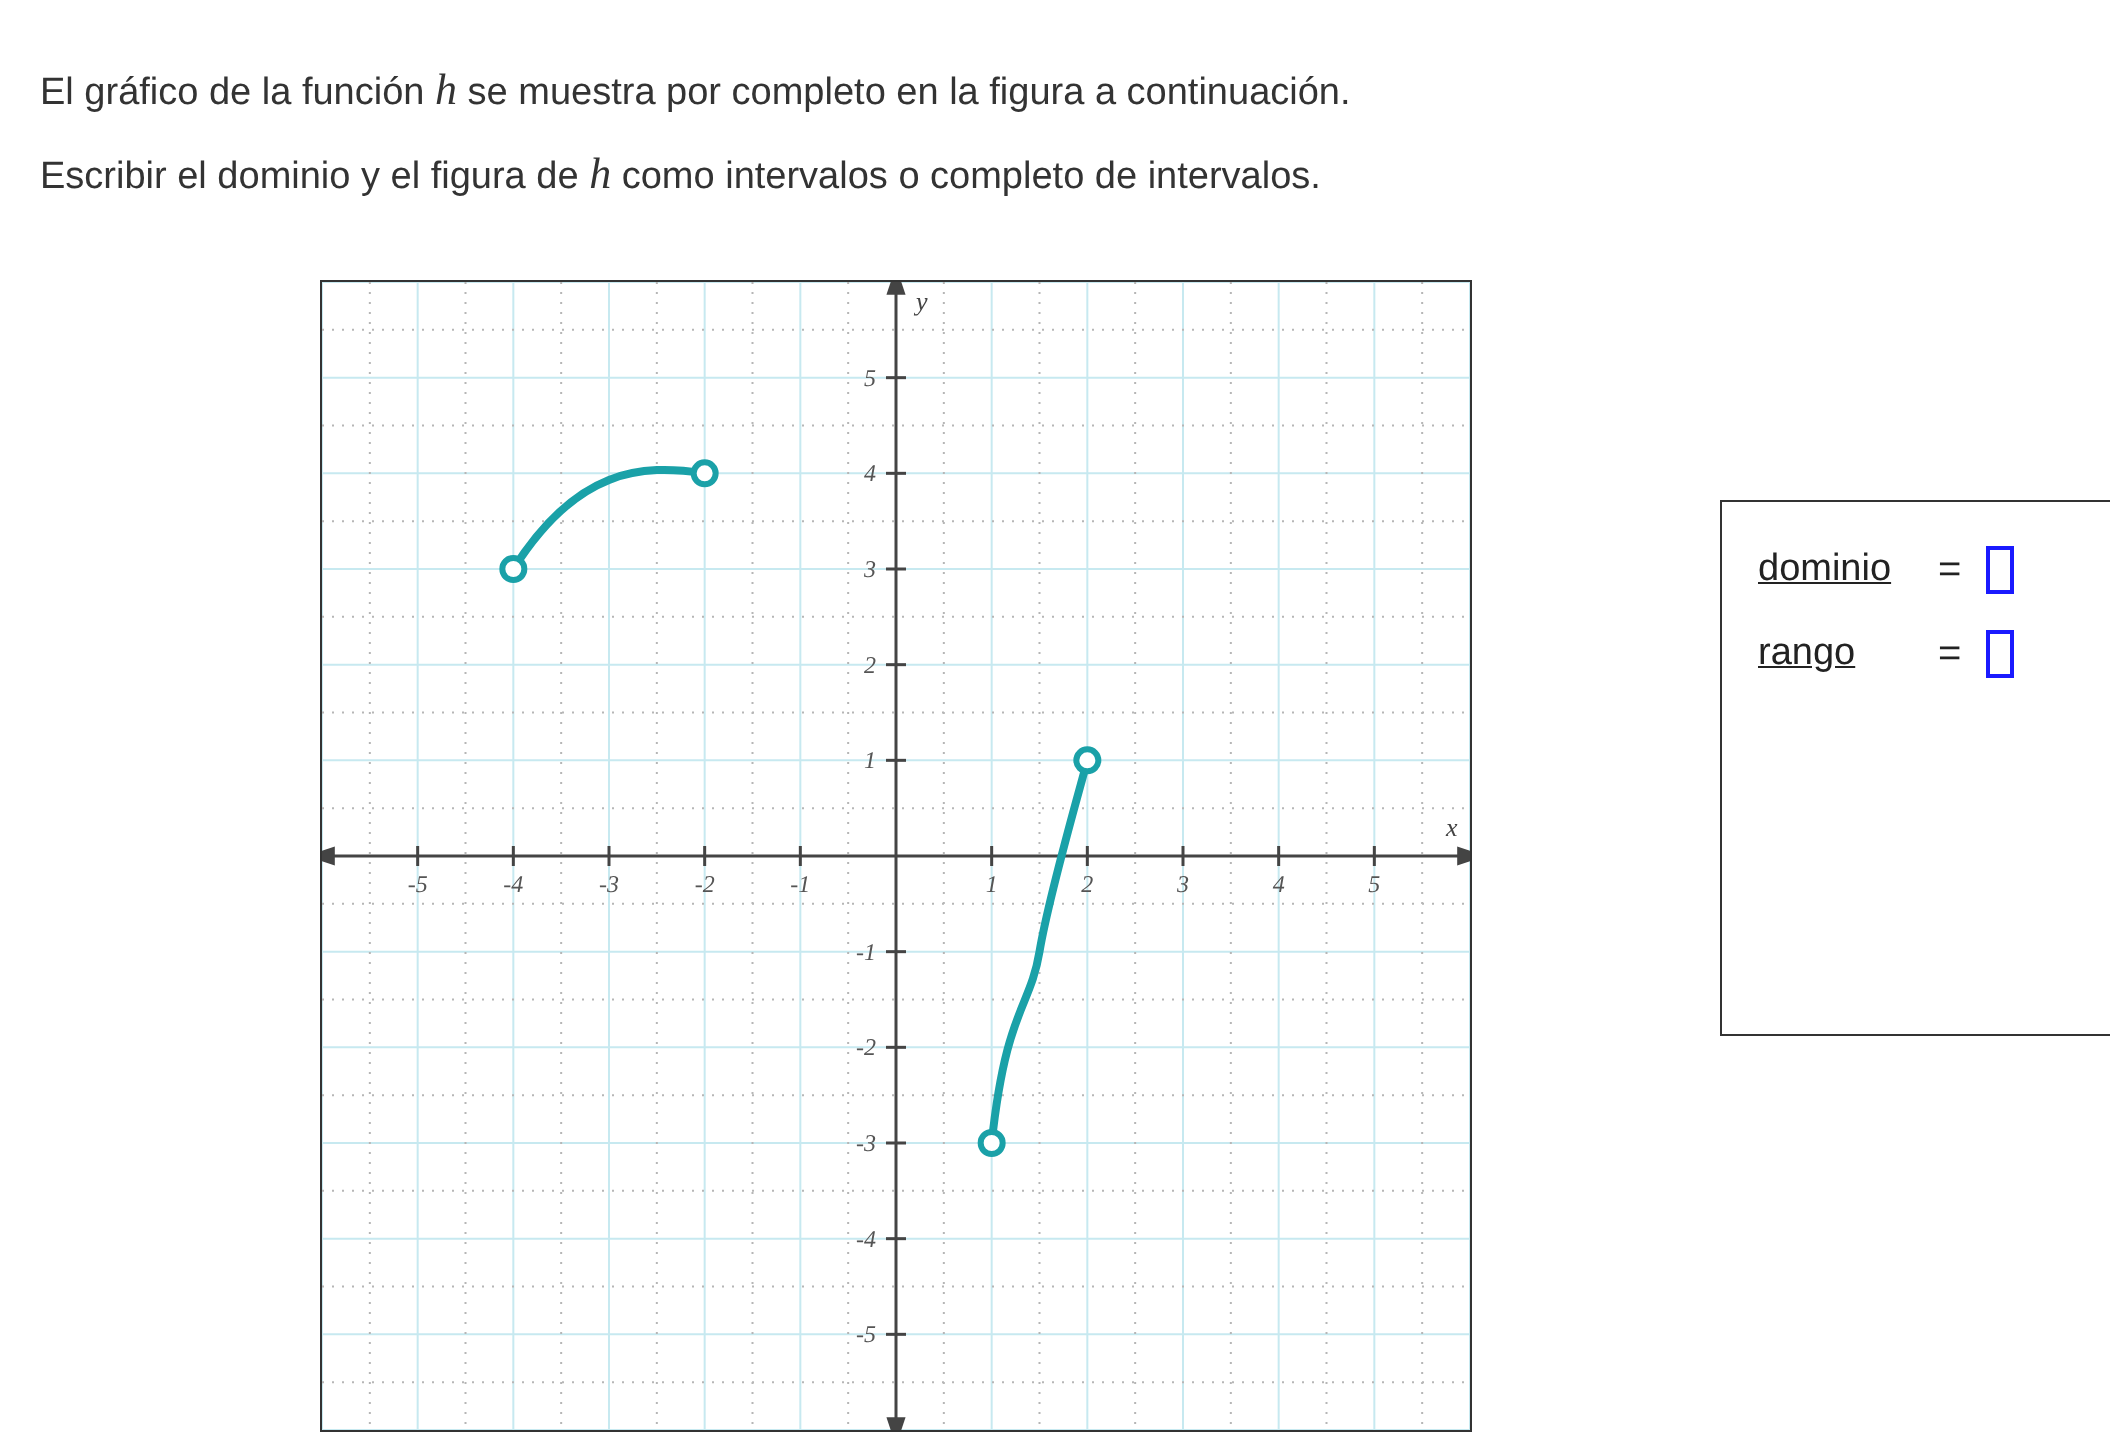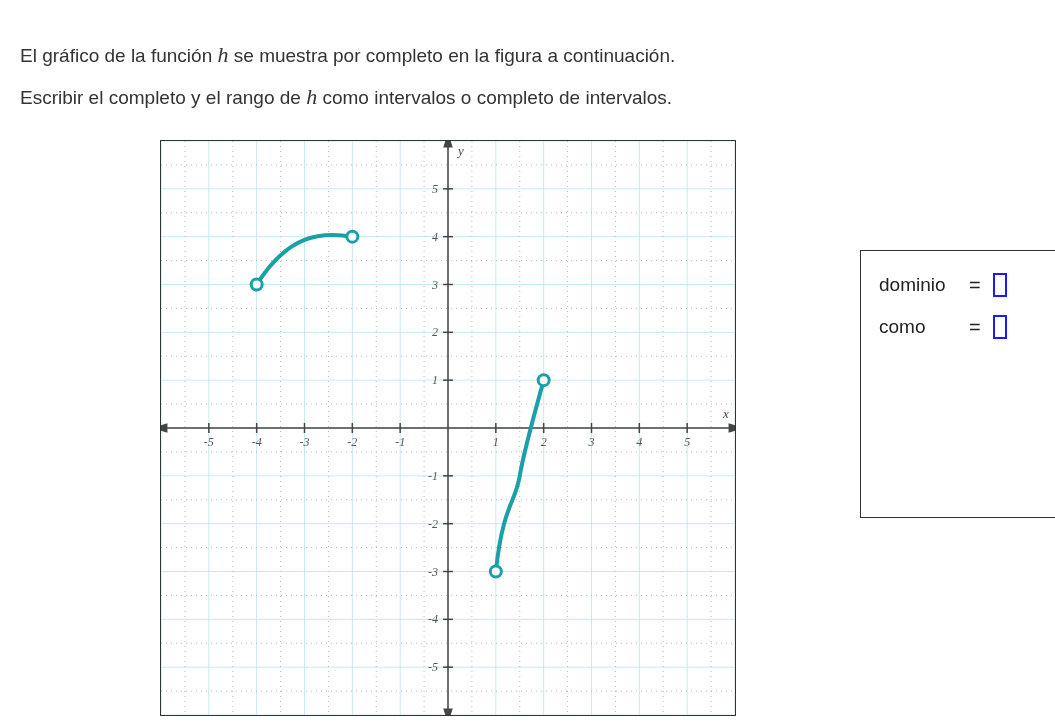--- a/index.html
+++ b/index.html
@@ -7,21 +7,21 @@
     padding: 0;
     background: #ffffff;
     font-family: Verdana, Geneva, sans-serif;
     color: #222;
   }
   .page {
     width: 900px;
     height: 723px;
     position: relative;
     box-sizing: border-box;
-    padding: 34px 20px 0 20px;
+    padding: 24px 20px 0 20px;
   }
   .prompt {
     font-size: 19px;
     line-height: 1.9;
     color: #333;
   }
   .prompt .mathit {
     font-family: "Times New Roman", Times, serif;
     font-style: italic;
     font-size: 22px;
@@ -51,20 +51,21 @@
   }
   .answer-row {
     display: flex;
     align-items: center;
     gap: 12px;
     margin-bottom: 18px;
     font-size: 19px;
   }
   .answer-label {
     min-width: 78px;
+    text-decoration: underline;
   }
   .eq {
     font-size: 20px;
   }
   .blank-input {
     width: 14px;
     height: 24px;
     border: 2px solid #1a1aff;
     box-sizing: border-box;
     background: #fff;
@@ -73,21 +74,21 @@
 </style>
 </head>
 <body>
 
 <div class="page">
   <div class="prompt">
     <div>
       <span>El gráfico de la función </span><span class="mathit">h</span><span> se muestra por completo en la figura a continuación.</span>
     </div>
     <div>
-      <span>Escribir el completo y el rango de </span><span class="mathit">h</span><span> como intervalos o completo de intervalos.</span>
+      <span>Escribir el dominio y el figura de </span><span class="mathit">h</span><span> como intervalos o completo de intervalos.</span>
     </div>
   </div>
 
   <div class="chart-wrap">
     <svg id="chart-svg" width="574" height="574" viewBox="0 0 574 574">
         <line x1="0" y1="0" x2="0" y2="574" stroke="#c7e9f0" stroke-width="1"></line>
         <line x1="47.83333333333333" y1="0" x2="47.83333333333333" y2="574" stroke="#c7e9f0" stroke-width="1"></line>
         <line x1="95.66666666666666" y1="0" x2="95.66666666666666" y2="574" stroke="#c7e9f0" stroke-width="1"></line>
         <line x1="143.5" y1="0" x2="143.5" y2="574" stroke="#c7e9f0" stroke-width="1"></line>
         <line x1="191.33333333333331" y1="0" x2="191.33333333333331" y2="574" stroke="#c7e9f0" stroke-width="1"></line>
@@ -193,18 +194,18 @@
       </svg>
   </div>
 
   <div class="answer-box">
     <div class="answer-row">
       <span class="answer-label">dominio</span>
       <span class="eq">=</span>
       <span class="blank-input"></span>
     </div>
     <div class="answer-row">
-      <span class="answer-label">como</span>
+      <span class="answer-label">rango</span>
       <span class="eq">=</span>
       <span class="blank-input"></span>
     </div>
   </div>
 </div>
 
 </body></html>

